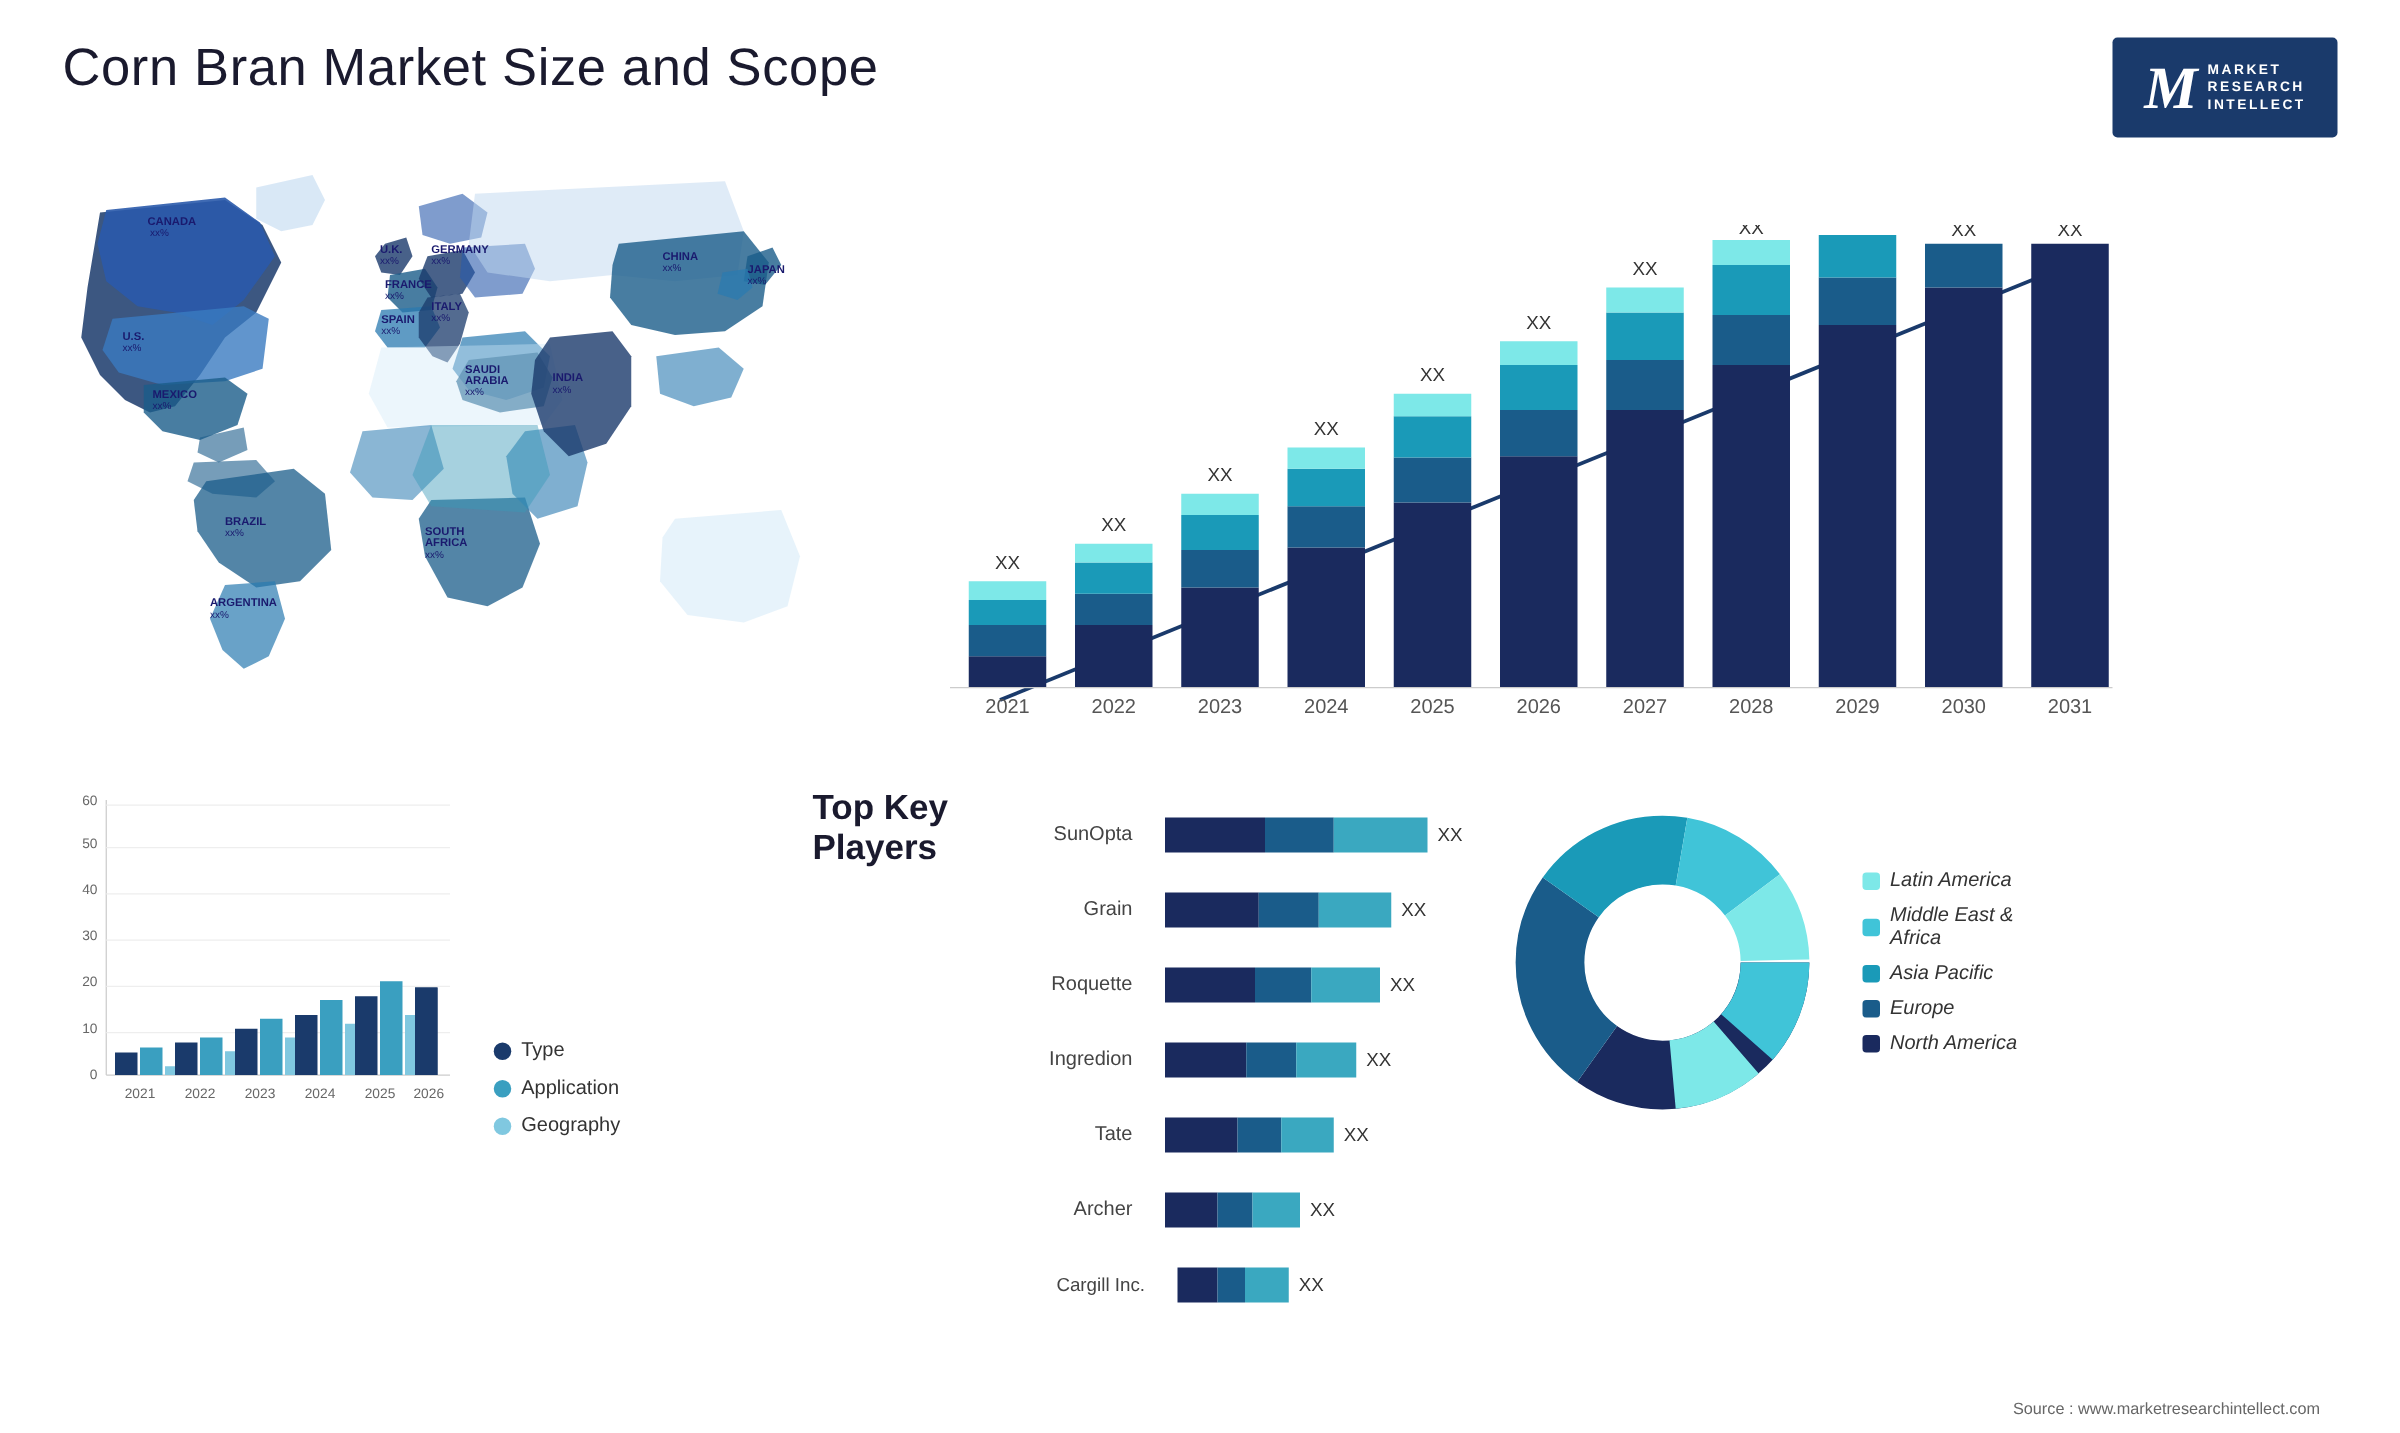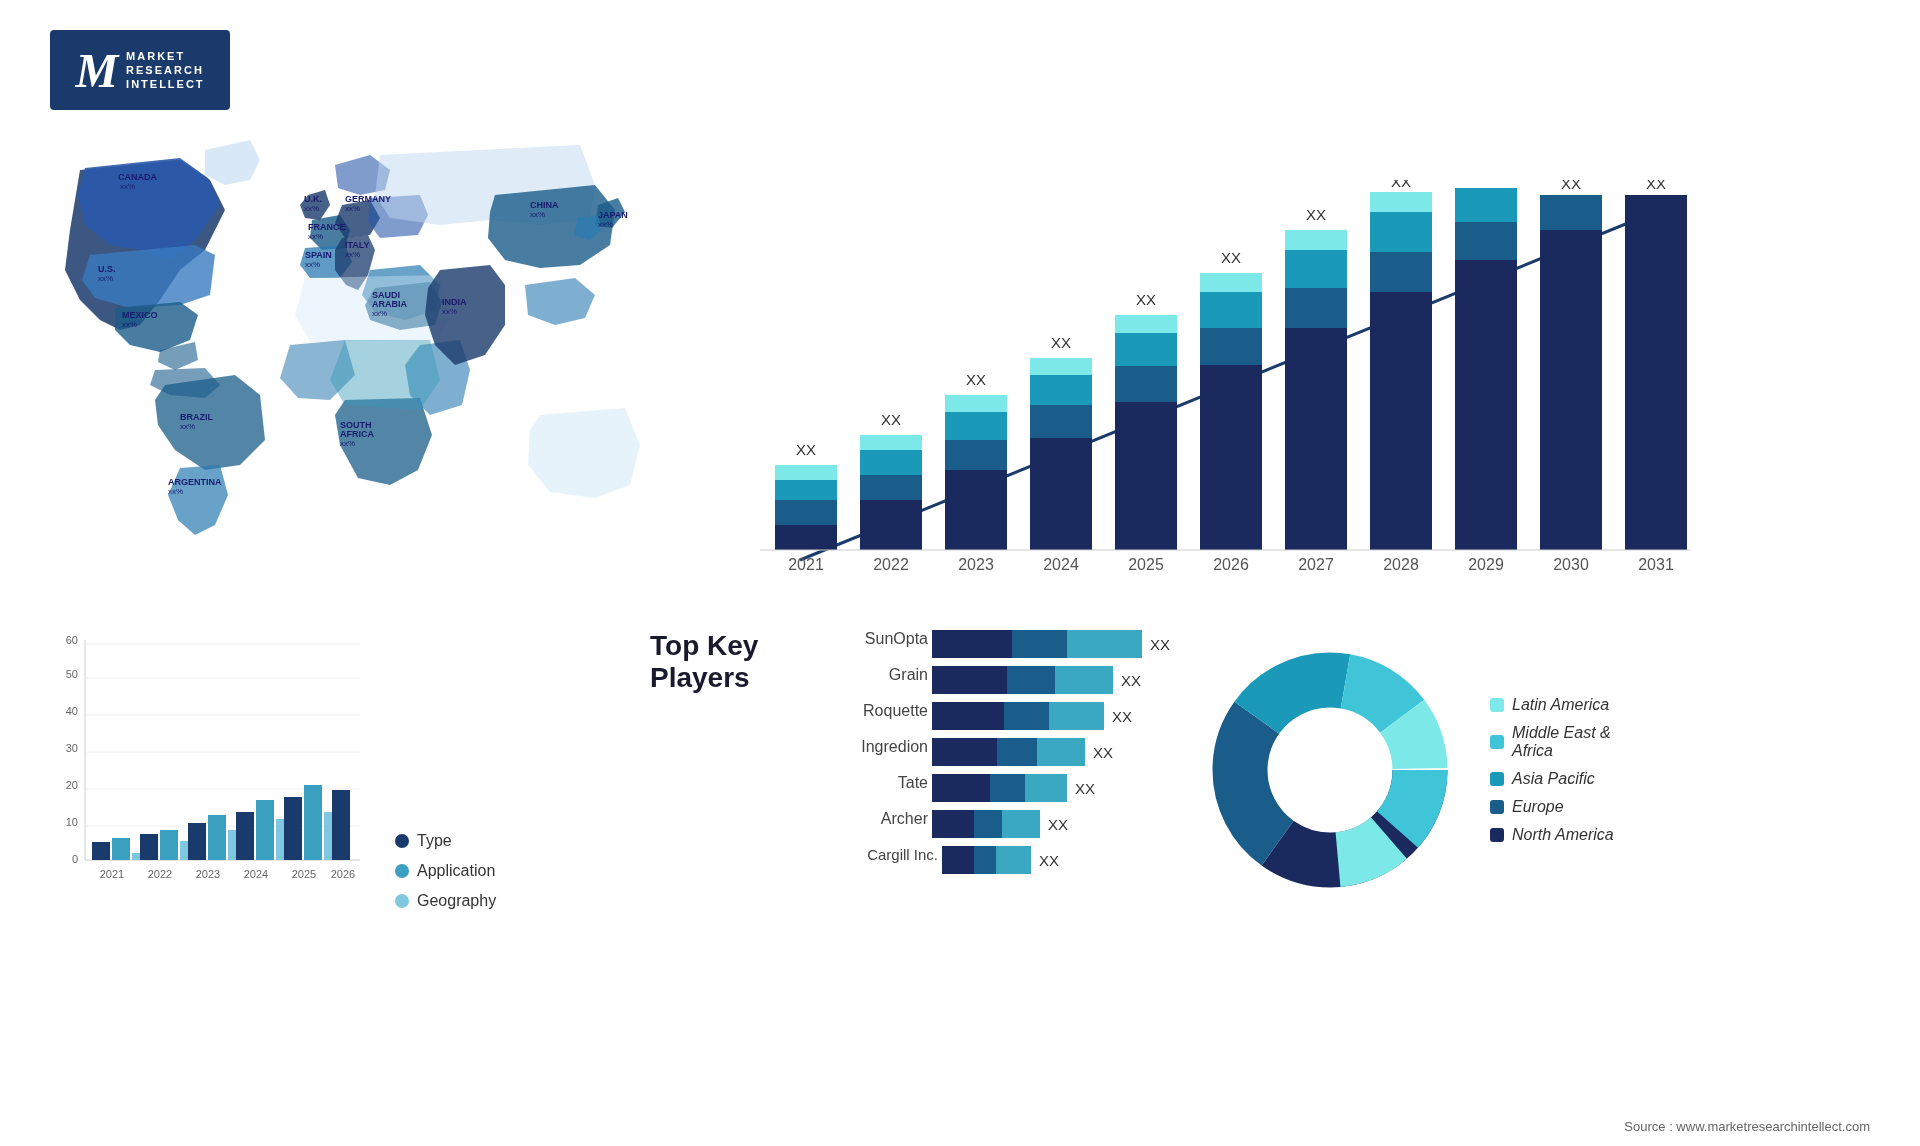--- a/index.html
+++ b/index.html
@@ -160,22 +160,23 @@
     }
 
     .players-list {
       display: flex;
       flex-direction: column;
       gap: 8px;
     }
 
     .player-row {
       display: flex;
-      align-items: flex-start;
-      gap: 4px;
+      align-items: center;
+      gap: 26px;
+      margin-top: 24px;
     }
 
     .player-name {
       width: 100px;
       font-size: 16px;
       color: #444;
       text-align: right;
     }
 
     .player-bar-container {
@@ -229,20 +230,21 @@
       border-radius: 3px;
     }
 
   </style>
 </head>
 <body>
 
 <div class="page-container">
 
   <div class="header">
+    <h1 class="page-title">Corn Bran Market Size and Scope</h1>
     <div class="logo-container">
       <div class="logo-box">
         <span class="logo-m">M</span>
         <div class="logo-text">
           <span>MARKET</span>
           <span>RESEARCH</span>
           <span>INTELLECT</span>
         </div>
       </div>
     </div>
@@ -635,14 +637,14 @@
             <div class="reg-legend-item">
               <div class="reg-legend-dot" style="background:#1a2a5e;"></div>
               <span>North America</span>
             </div>
           </div>
         </div>
       </div>
     </div>
   </div>
 
-  <div style="position:absolute;bottom:12px;right:50px;font-size:13px;color:#666;">Source : www.marketresearchintellect.com</div>
+  <div style="position:absolute;bottom:12px;right:64px;font-size:13px;color:#666;">Source : www.marketresearchintellect.com</div>
 </div>
 
 </body></html>

